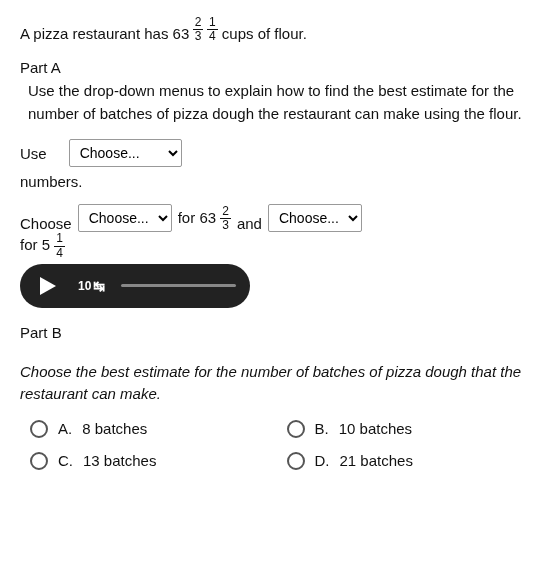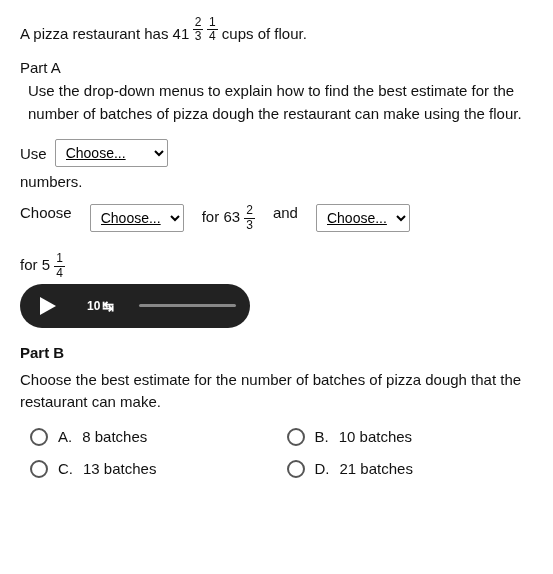--- a/index.html
+++ b/index.html
@@ -22,67 +22,66 @@
     }
     .part-a-desc {
       line-height: 1.5;
       margin-bottom: 14px;
       margin-left: 8px;
     }
     .row-use {
       display: flex;
       align-items: center;
       flex-wrap: wrap;
-      gap: 8px;
+      gap: 22px;
       margin-bottom: 6px;
     }
     .row-numbers {
       margin-bottom: 14px;
     }
     .row-choose {
       display: flex;
-      align-items: flex-start;
+      align-items: flex-end;
       flex-wrap: wrap;
-      gap: 18px;
-      margin-bottom: 20px;
+      gap: 6px;
+      margin-bottom: 0;
     }
     .row-for {
       margin-bottom: 4px;
       line-height: 1.5;
     }
     select {
       border: 1px solid #999;
       background: #fff;
       padding: 3px 6px;
       font-size: 14px;
       border-radius: 2px;
       cursor: pointer;
       height: 28px;
-      text-decoration: underline;
     }
     .frac-inline {
       display: inline-flex;
       flex-direction: column;
       align-items: center;
       font-size: 12px;
       line-height: 1.1;
       vertical-align: middle;
     }
     .frac-inline .numer { border-bottom: 1px solid #111; padding: 0 2px; }
     .frac-inline .denom { padding: 0 2px; }
 
     .video-bar {
       display: flex;
       align-items: center;
       background: #222;
       border-radius: 24px;
       padding: 8px 14px;
       width: 230px;
       margin-bottom: 16px;
-      gap: 25px;
+      gap: 16px;
       text-align: right;
     }
     .play-btn {
       width: 28px;
       height: 28px;
       background: transparent;
       border: none;
       cursor: pointer;
       display: flex;
       align-items: center;
@@ -107,26 +106,27 @@
     .time-icon .num { font-size: 12px; }
     .time-icon .bracket { font-size: 14px; }
     .progress-line {
       flex: 1;
       height: 3px;
       background: #888;
       border-radius: 2px;
     }
 
     .part-b-label {
-      font-weight: bold;
-      margin-bottom: 8px;
+      font-weight: normal;
+      margin-bottom: 20px;
     }
     .part-b-desc {
       line-height: 1.5;
       margin-bottom: 14px;
+      font-style: italic;
     }
     .options-grid {
       display: grid;
       grid-template-columns: 1fr 1fr;
       gap: 14px 20px;
       padding: 0 10px;
     }
     .option-item {
       display: flex;
       align-items: center;
@@ -140,21 +140,21 @@
       border: 2px solid #555;
       flex-shrink: 0;
       cursor: pointer;
       background: #fff;
     }
   </style>
 </head>
 <body>
 
 <div class="intro-text">
-  <span>A pizza restaurant has 41</span><sup>&nbsp;<span class="frac-inline">
+  <span>A pizza restaurant has 63</span><sup>&nbsp;<span class="frac-inline">
         <span class="numer">2</span>
         <span class="denom">3</span>
       </span></sup><sup>&nbsp;<span class="frac-inline">
         <span class="numer">1</span>
         <span class="denom">4</span>
       </span></sup><span> cups of flour.</span>
 </div>
 
 <div class="part-label">Part A</div>
 <div class="part-a-desc">Use the drop-down menus to explain how to find the best estimate for the number of batches of pizza dough the restaurant can make using the flour.</div>

